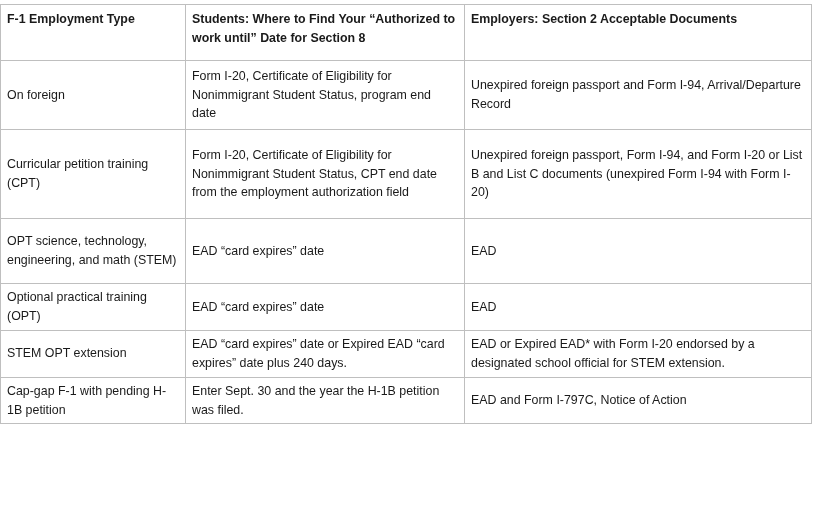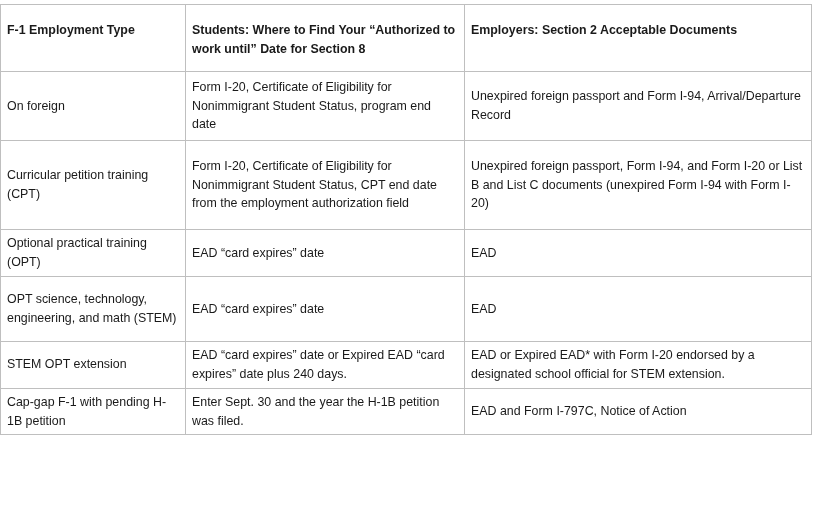--- a/index.html
+++ b/index.html
@@ -39,21 +39,21 @@
     font-size: 12.4px;
     line-height: 1.52;
     font-weight: normal;
     color: #1a1a1a;
     word-wrap: break-word;
     overflow-wrap: break-word;
   }
   table.f1-table thead th {
     font-weight: bold;
     vertical-align: top;
-    padding-top: 16px;
+    padding-top: 5px;
   }
   
   tr[data-row="header"] td, tr[data-row="header"] th { height: 46px; }
   tr[data-row="r0"] td { height: 60px; }
   tr[data-row="r1"] td { height: 80px; }
   tr[data-row="r2"] td { height: 32px; }
   tr[data-row="r3"] td { height: 54px; }
   tr[data-row="r4"] td { height: 38px; }
   tr[data-row="r5"] td { height: 56px; }
   tr[data-row="r6"] td { height: 34px; }
@@ -100,34 +100,34 @@
         <td>
             <span class="cell-text">Curricular petition training (CPT)</span>
           </td>
         <td>
             <span class="cell-text">Form I-20, Certificate of Eligibility for Nonimmigrant Student Status, CPT end date from the employment authorization field</span>
           </td>
         <td>
             <span class="cell-text">Unexpired foreign passport, Form I-94, and Form I-20 or List B and List C documents (unexpired Form I-94 with Form I-20)</span>
           </td>
       </tr>
-      <tr data-row="r4">
+      <tr data-row="r5">
         <td>
-            <span class="cell-text">Optional practical training (OPT)</span>
+            <span class="cell-text">OPT science, technology, engineering, and math (STEM)</span>
           </td>
         <td>
             <span class="cell-text">EAD “card expires” date</span>
           </td>
         <td>
             <span class="cell-text">EAD</span>
           </td>
       </tr>
-      <tr data-row="r5">
+      <tr data-row="r4">
         <td>
-            <span class="cell-text">OPT science, technology, engineering, and math (STEM)</span>
+            <span class="cell-text">Optional practical training (OPT)</span>
           </td>
         <td>
             <span class="cell-text">EAD “card expires” date</span>
           </td>
         <td>
             <span class="cell-text">EAD</span>
           </td>
       </tr>
       <tr data-row="r6">
         <td>

